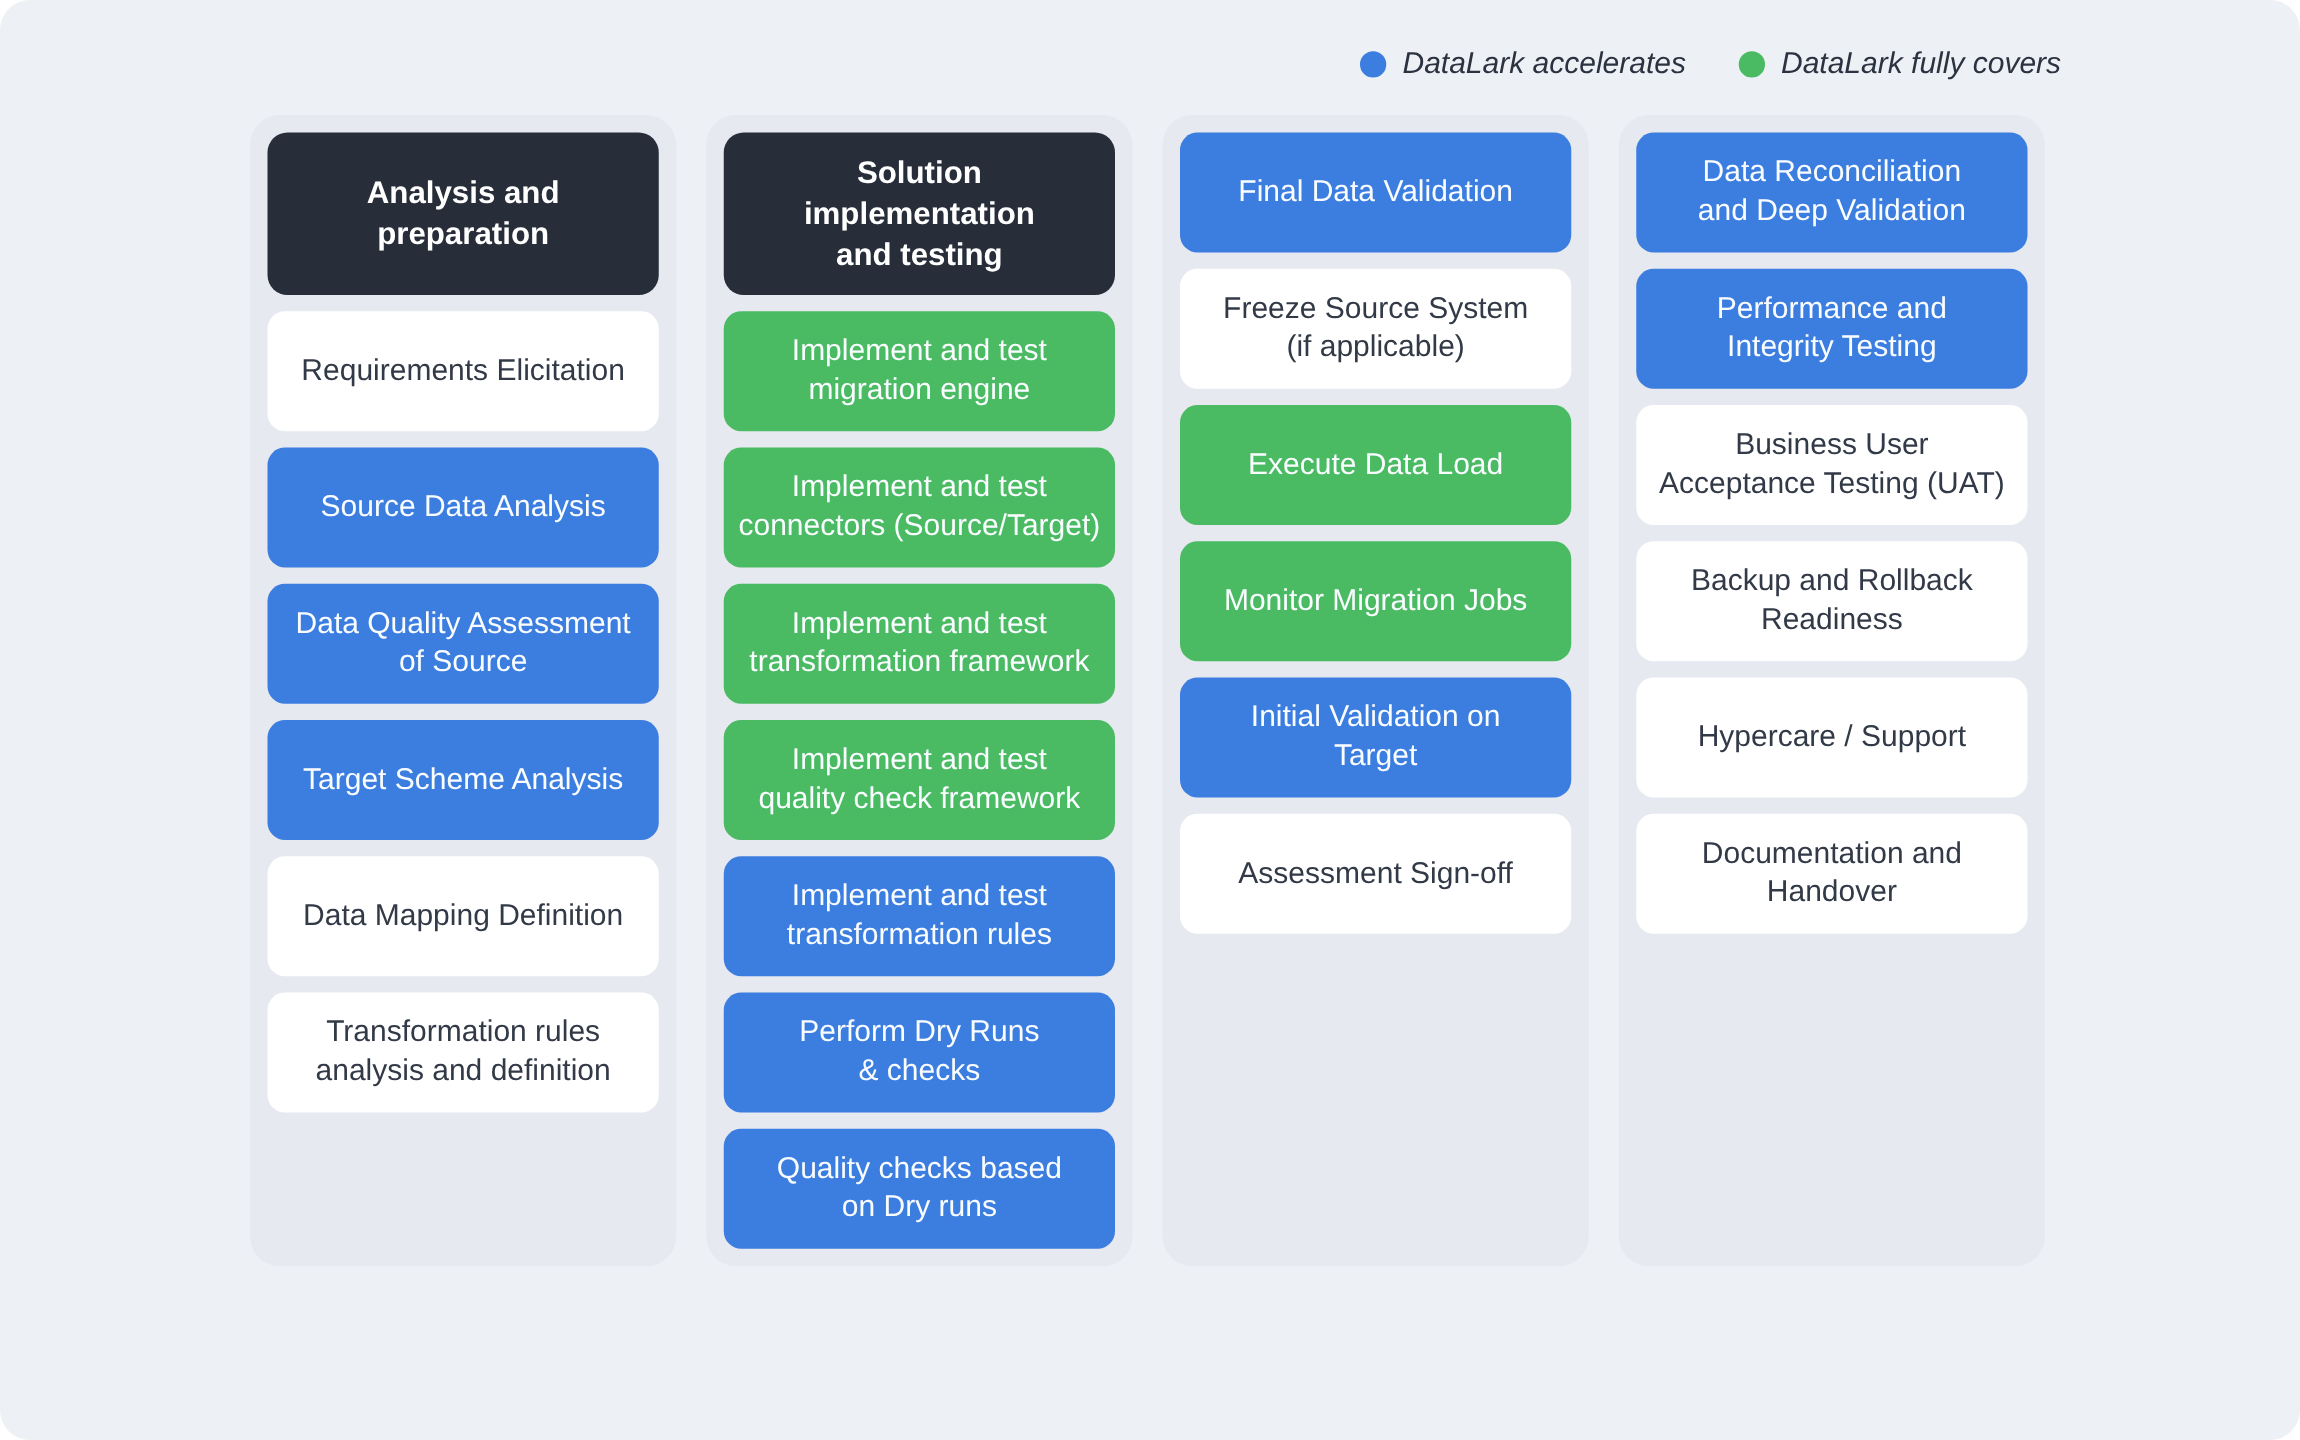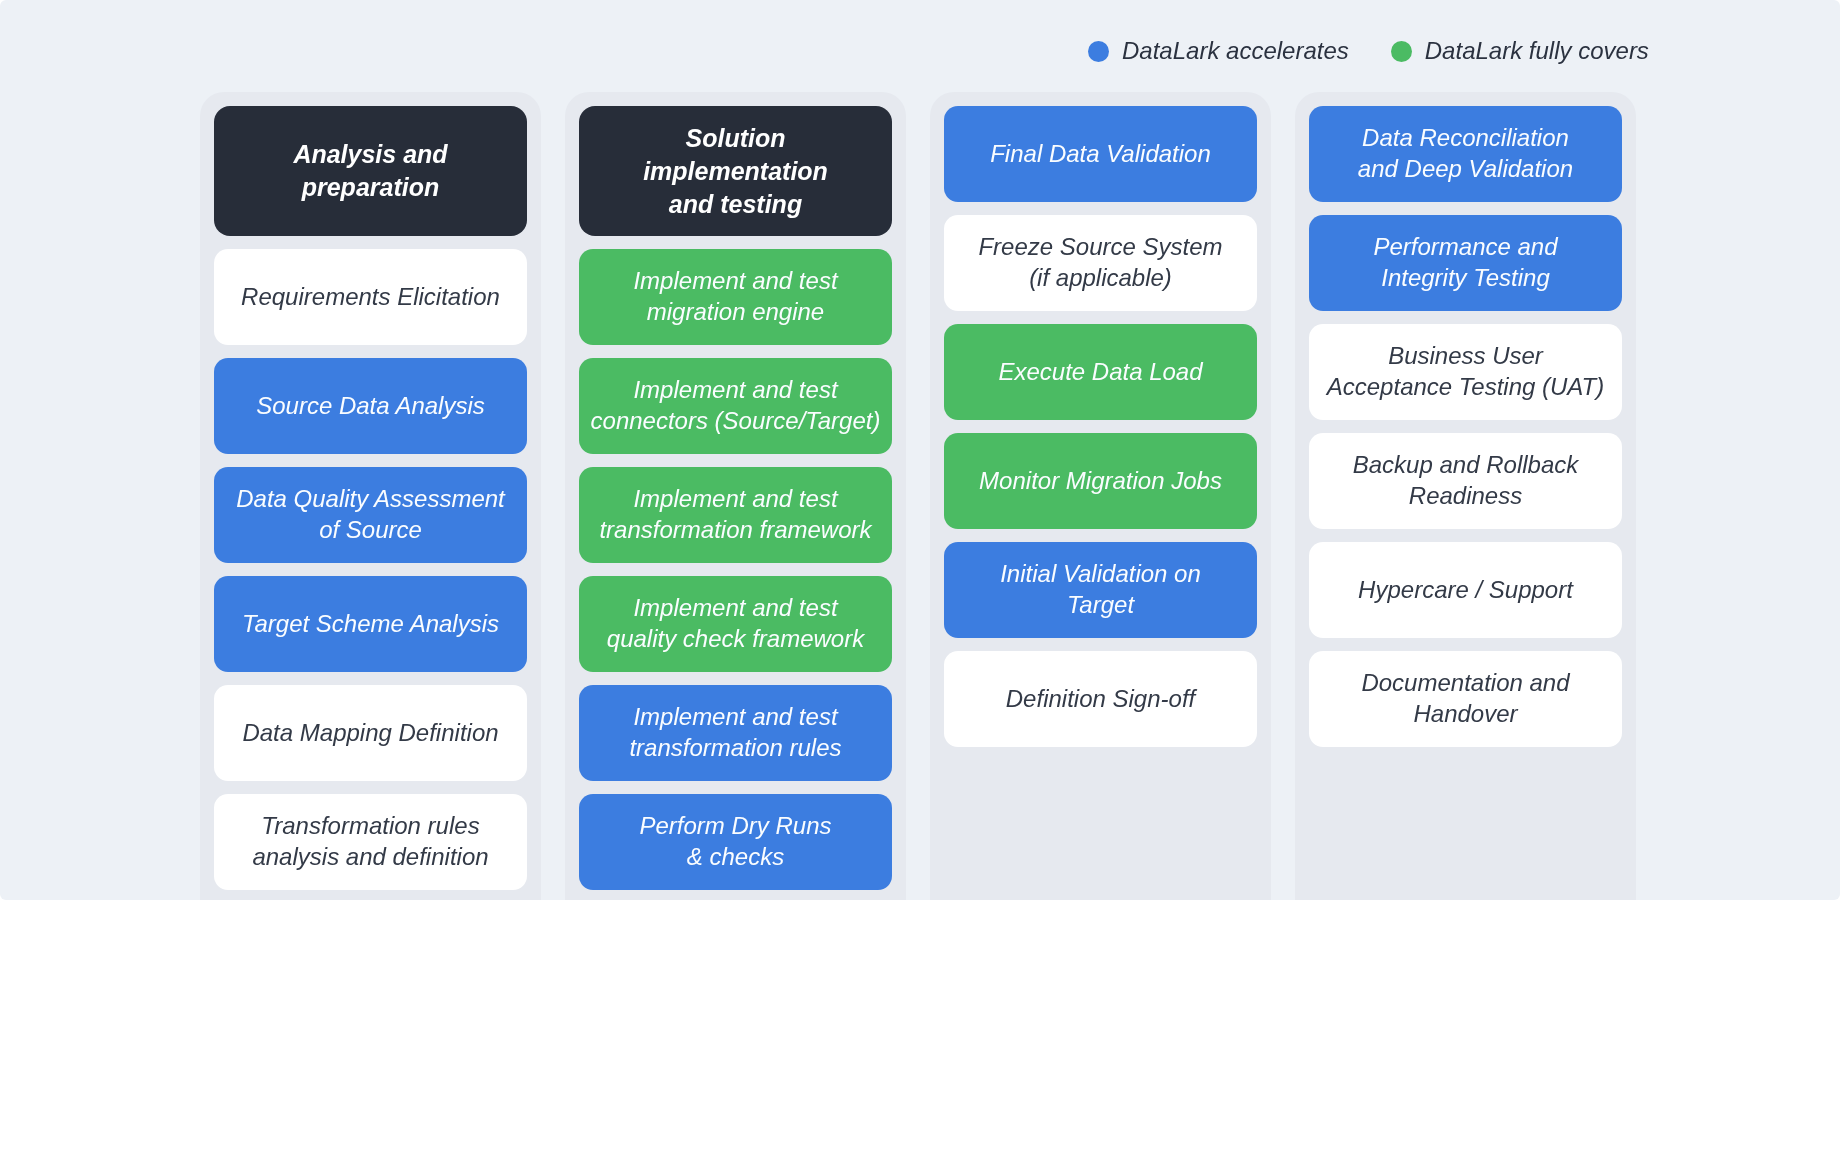--- a/index.html
+++ b/index.html
@@ -1,22 +1,22 @@
 <!DOCTYPE html>
 <html style="--page-bg: #edf1f6; --column-bg: #e6e9ef; --header-bg: #272d39; --accelerates-blue: #3c7de0; --covers-green: #4bbb63; --card-white: #ffffff; --text-dark: #333a47; --text-light: #ffffff;"><head>
 <meta charset="utf-8">
 <style>
   * { box-sizing: border-box; }
   html, body { margin: 0; padding: 0; background: #ffffff; }
   .canvas {
     position: relative;
     width: 1840px;
-    height: 900px;
+    height: 1152px;
     background: var(--page-bg, #edf1f6);
-    border-radius: 6px;
+    border-radius: 24px;
     overflow: hidden;
     font-family: "Liberation Sans", sans-serif;
   }
   .legend {
     position: absolute;
     top: 28px;
     left: 1088px;
     height: 46px;
     display: flex;
     align-items: center;
@@ -32,21 +32,20 @@
     white-space: nowrap;
   }
   .columns {
     position: absolute;
     left: 200px;
     top: 92px;
     width: 1436px;
     display: flex;
     gap: 24px;
     align-items: stretch;
-    font-style: italic;
   }
   .column {
     flex: 1 1 0;
     background: var(--column-bg, #e6e9ef);
     border-radius: 24px;
     padding: 14px;
     display: flex;
     flex-direction: column;
     gap: 13px;
   }
@@ -128,21 +127,21 @@
 on Dry runs</span></div>
       </section>
       <section class="column">
         <div class="card card--accelerates"><span>Final Data Validation</span></div>
         <div class="card card--none"><span>Freeze Source System
 (if applicable)</span></div>
         <div class="card card--fully-covers"><span>Execute Data Load</span></div>
         <div class="card card--fully-covers"><span>Monitor Migration Jobs</span></div>
         <div class="card card--accelerates"><span>Initial Validation on
 Target</span></div>
-        <div class="card card--none"><span>Definition Sign-off</span></div>
+        <div class="card card--none"><span>Assessment Sign-off</span></div>
       </section>
       <section class="column">
         <div class="card card--accelerates"><span>Data Reconciliation
 and Deep Validation</span></div>
         <div class="card card--accelerates"><span>Performance and
 Integrity Testing</span></div>
         <div class="card card--none"><span>Business User
 Acceptance Testing (UAT)</span></div>
         <div class="card card--none"><span>Backup and Rollback
 Readiness</span></div>

